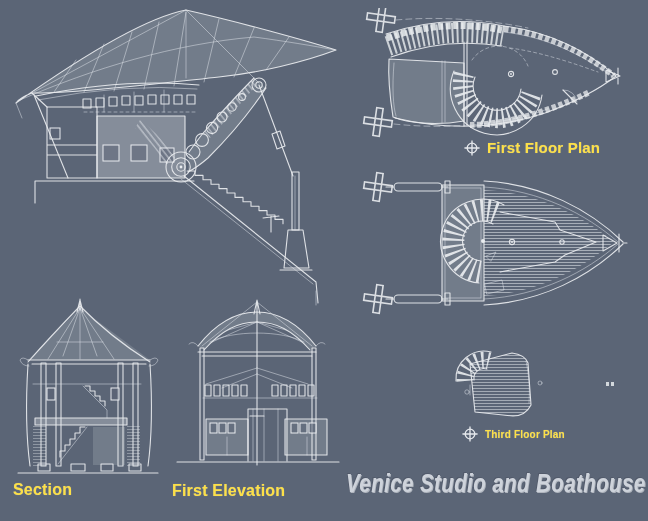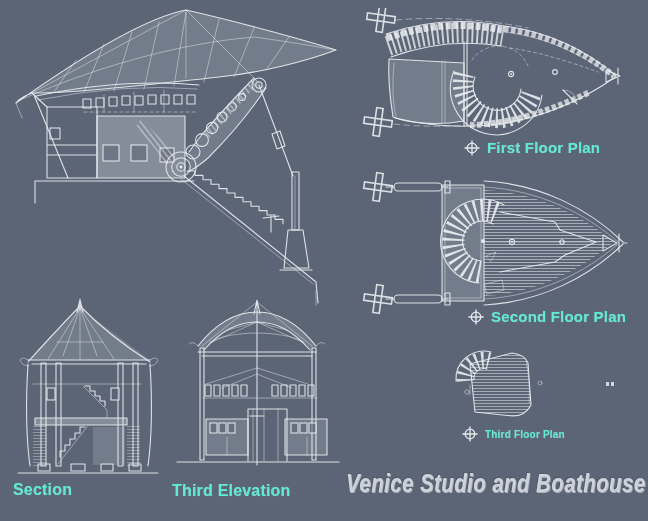--- a/index.html
+++ b/index.html
@@ -11,21 +11,21 @@
   #board{position:absolute;inset:0;}
   .draw{position:absolute;}
   
   .s{fill:none;stroke:#e9ecef;stroke-width:1.1;stroke-linecap:round;stroke-linejoin:round;opacity:.92;}
   .thin{fill:none;stroke:#e3e7ec;stroke-width:.7;stroke-linecap:round;opacity:.7;}
   .fl{fill:rgba(233,236,240,.17);stroke:none;}
   .fl2{fill:rgba(233,236,240,.30);stroke:none;}
   .win{fill:rgba(91,101,118,.55);stroke:#e9ecef;stroke-width:1;}
   .cross{fill:none;stroke:#e9ecef;stroke-width:1.6;opacity:.9;}
   .lbl{
-    position:absolute;color:#5eead4;font-weight:bold;
+    position:absolute;color:#fde047;font-weight:bold;
     text-shadow:0 0 1px rgba(255,255,255,.35);
     letter-spacing:.2px;white-space:nowrap;
   }
   .lbl .datum{width:16px;height:16px;color:#e6e9ed;margin-right:7px;flex:0 0 auto;}
   .lbl-row{display:flex;align-items:center;}
   .lbl-center{}
   #title{
     position:absolute;left:346px;top:469px;width:300px;
     font-size:25px;font-weight:bold;font-style:italic;
     color:#ced3db;white-space:nowrap;
@@ -309,37 +309,31 @@
   </svg>
 
 
   <div class="lbl lbl-row" style="left:464px;top:139px;font-size:15px">
     <svg class="datum">
         <use href="#datum"></use>
       </svg>
     <span>First Floor Plan</span>
   </div>
 
-  <div class="lbl lbl-row" style="left:468px;top:308px;font-size:15px">
-    <svg class="datum">
-        <use href="#datum"></use>
-      </svg>
-    <span>Second Floor Plan</span>
-  </div>
 
   <div class="lbl lbl-row" style="left:462px;top:426px;font-size:10px">
     <svg class="datum">
         <use href="#datum"></use>
       </svg>
     <span>Third Floor Plan</span>
   </div>
 
   <div class="lbl lbl-center" style="left:13px;top:481px;width:150px;font-size:16px">
     <span>Section</span>
   </div>
 
   <div class="lbl lbl-center" style="left:172px;top:482px;width:175px;font-size:16px">
-    <span>Third Elevation</span>
+    <span>First Elevation</span>
   </div>
 
   <div id="title">Venice Studio and Boathouse</div>
 
 </div>
 
 </body></html>

